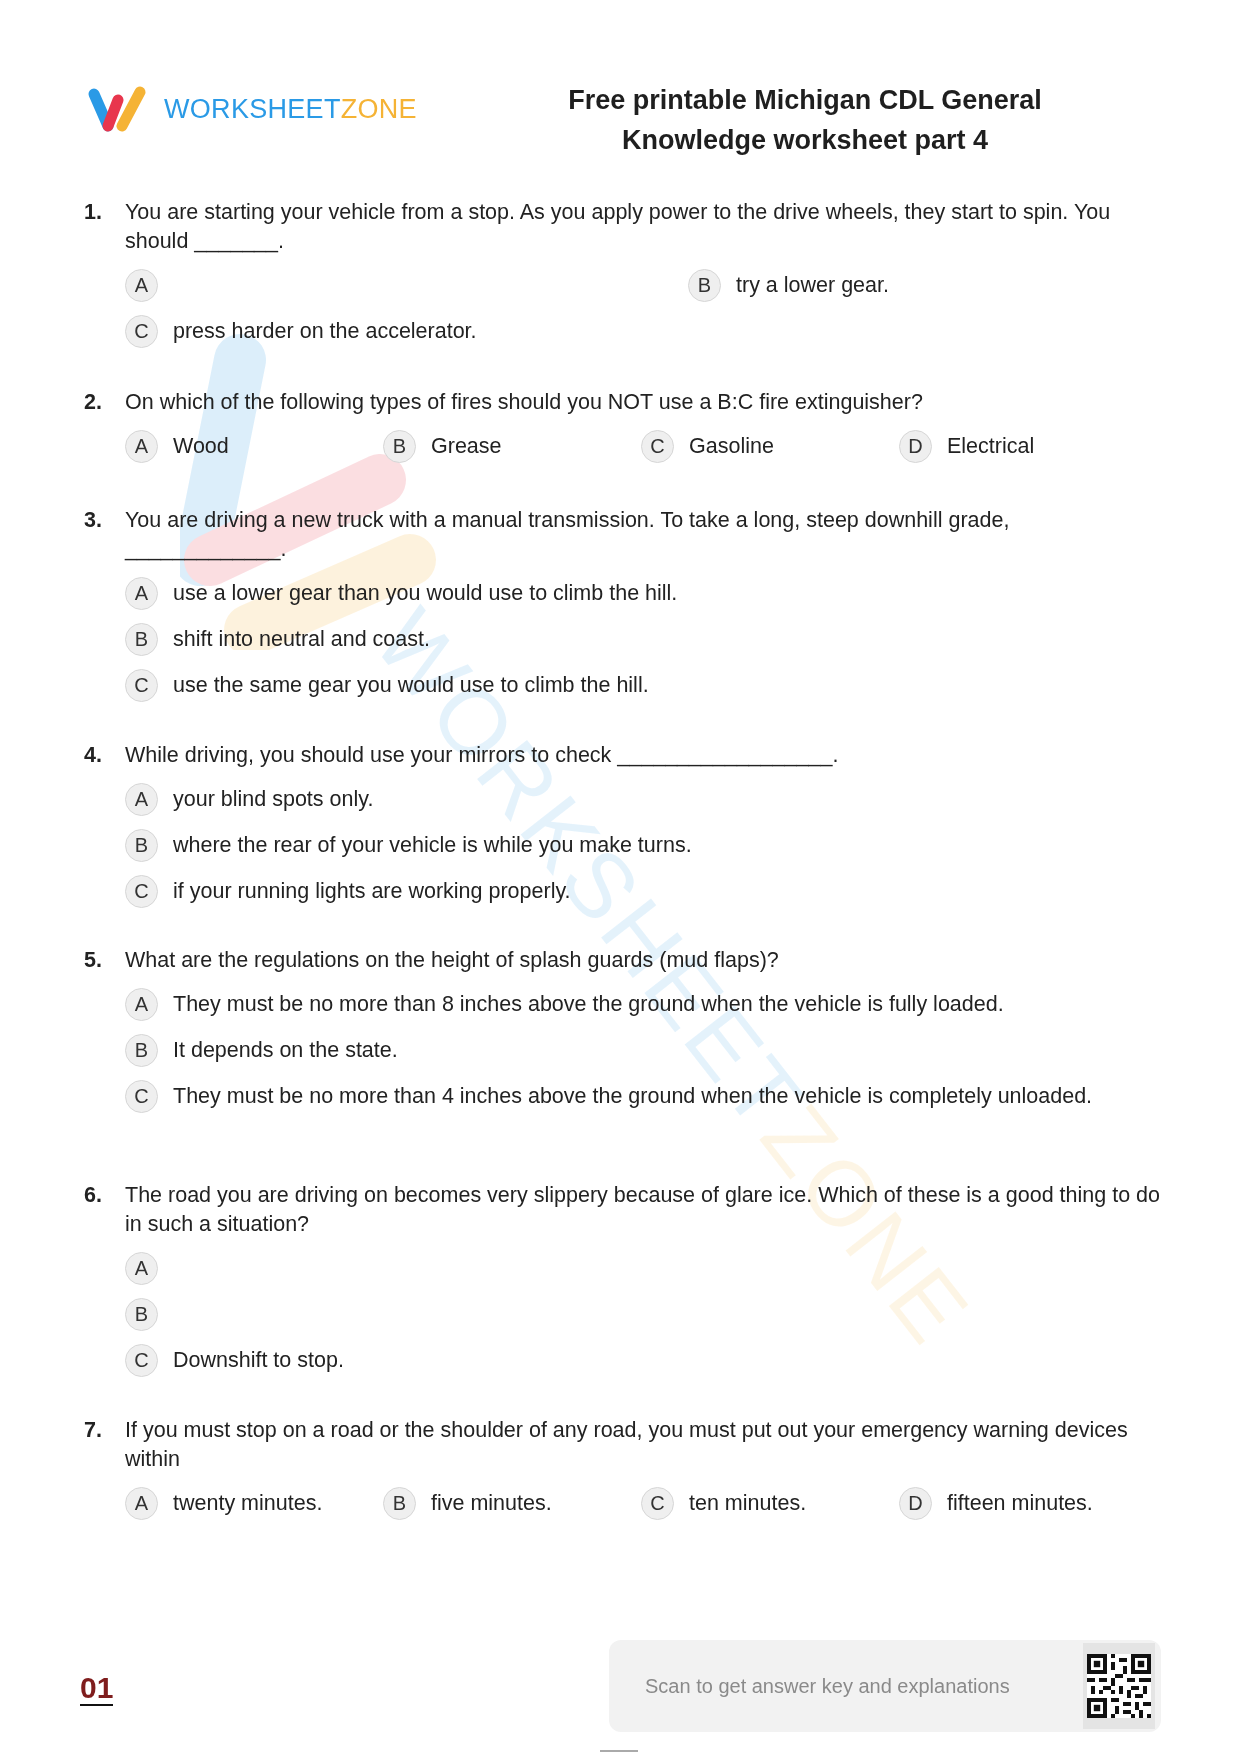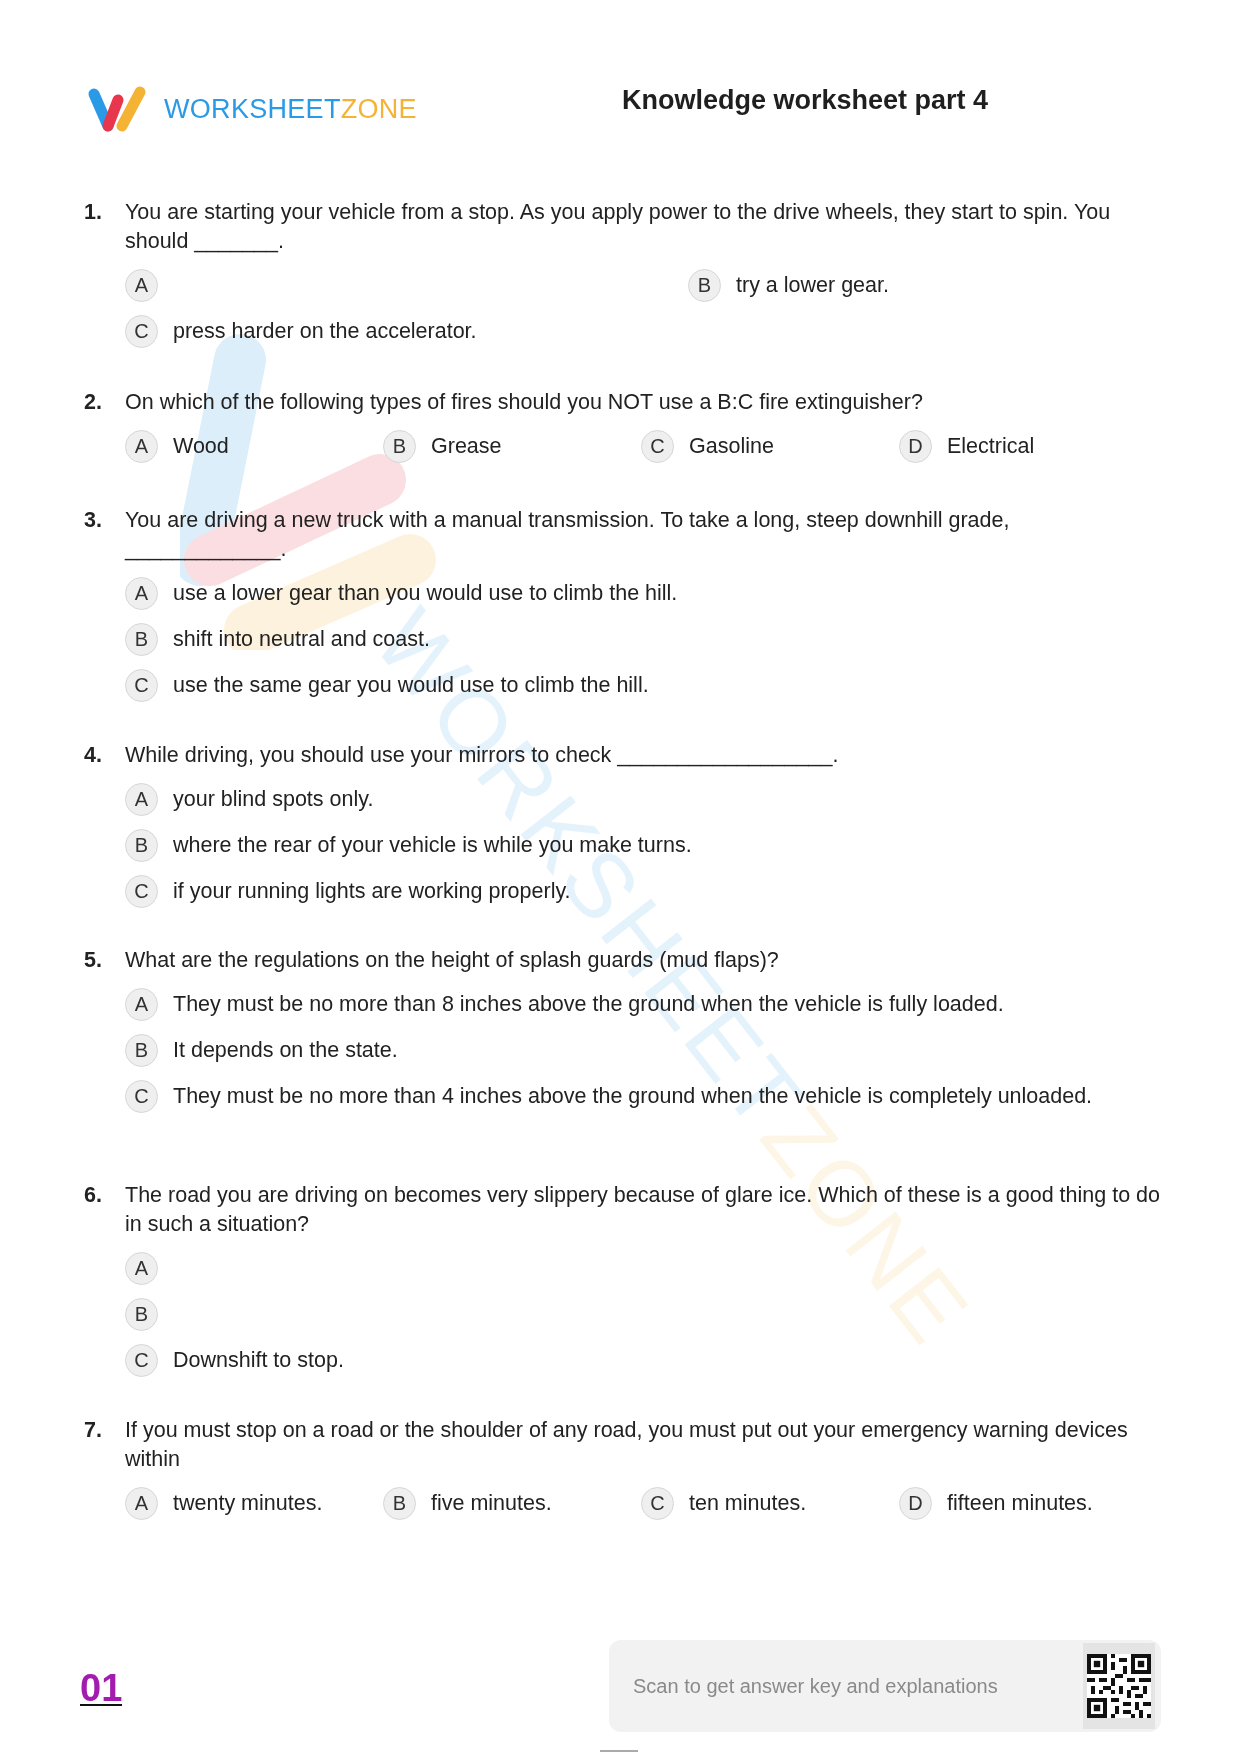--- a/index.html
+++ b/index.html
@@ -33,41 +33,42 @@
     .opt { display: flex; align-items: flex-start; font-size: 21.5px; line-height: 29px; color: #222; }
     .opt-letter { width: 33px; height: 33px; border-radius: 50%; background: #efefef; border: 1px solid #d6d6d6;
                   display: flex; align-items: center; justify-content: center; font-size: 20px; color: #333;
                   flex-shrink: 0; margin-top: -2px; margin-right: 15px; }
     .opts.col .opt { margin-top: 15px; }
     .opts.row { display: flex; margin-top: 15px; }
     .opts.row .opt { width: 258px; }
     .opts.two { display: grid; grid-template-columns: 563px 400px; row-gap: 15px; margin-top: 15px; }
 
     
-    .page-num { position: absolute; left: 80px; top: 1672px; font-size: 38px; font-weight: 800; color: #a21caf;
+    .page-num { position: absolute; left: 80px; top: 1672px; font-size: 30px; font-weight: 800; color: #7f1d1d;
                 border-bottom: 2px solid #111; line-height: 32px; }
     .scan-box { position: absolute; left: 609px; top: 1640px; width: 552px; height: 92px; background: #f2f2f2;
                 border-radius: 12px; display: flex; align-items: center; }
-    .scan-text { margin-left: 24px; font-size: 20px; color: #8a8a8a; flex: 1; }
+    .scan-text { margin-left: 36px; font-size: 20px; color: #8a8a8a; flex: 1; }
     .qr { width: 72px; height: 86px; background: #e4e4e4; margin-right: 6px; display: flex; align-items: center; justify-content: center; }
     .bottom-line { position: absolute; left: 600px; top: 1750px; width: 38px; height: 2px; background: #aaa; }
   </style>
 </head>
 <body>
 
 <div class="logo">
   <svg class="logo-mark" viewBox="0 0 68 50">
     <line x1="10" y1="10" x2="24" y2="42" stroke="#2a9ae6" stroke-width="11" stroke-linecap="round"></line>
     <line x1="24" y1="42" x2="34" y2="16" stroke="#e8364d" stroke-width="11" stroke-linecap="round"></line>
     <line x1="38" y1="42" x2="56" y2="8" stroke="#f5b335" stroke-width="11" stroke-linecap="round"></line>
   </svg>
   <div class="logo-text"><span class="w1">WORKSHEET</span><span class="w2">ZONE</span></div>
 </div>
 
 <div class="title">
+  <div>Free printable Michigan CDL General</div>
   <div>Knowledge worksheet part 4</div>
 </div>
 
 <svg class="watermark-mark" viewBox="0 0 260 320">
   <line x1="60" y1="30" x2="20" y2="230" stroke="#2a9ae6" stroke-width="52" stroke-linecap="round"></line>
   <line x1="30" y1="230" x2="200" y2="150" stroke="#e8364d" stroke-width="52" stroke-linecap="round"></line>
   <line x1="70" y1="300" x2="230" y2="230" stroke="#f5b335" stroke-width="52" stroke-linecap="round"></line>
 </svg>
 <div class="watermark-text" style="left:395px; top:570px;"><span class="w1">WORKSHEET</span><span class="w2">ZONE</span></div>
 

